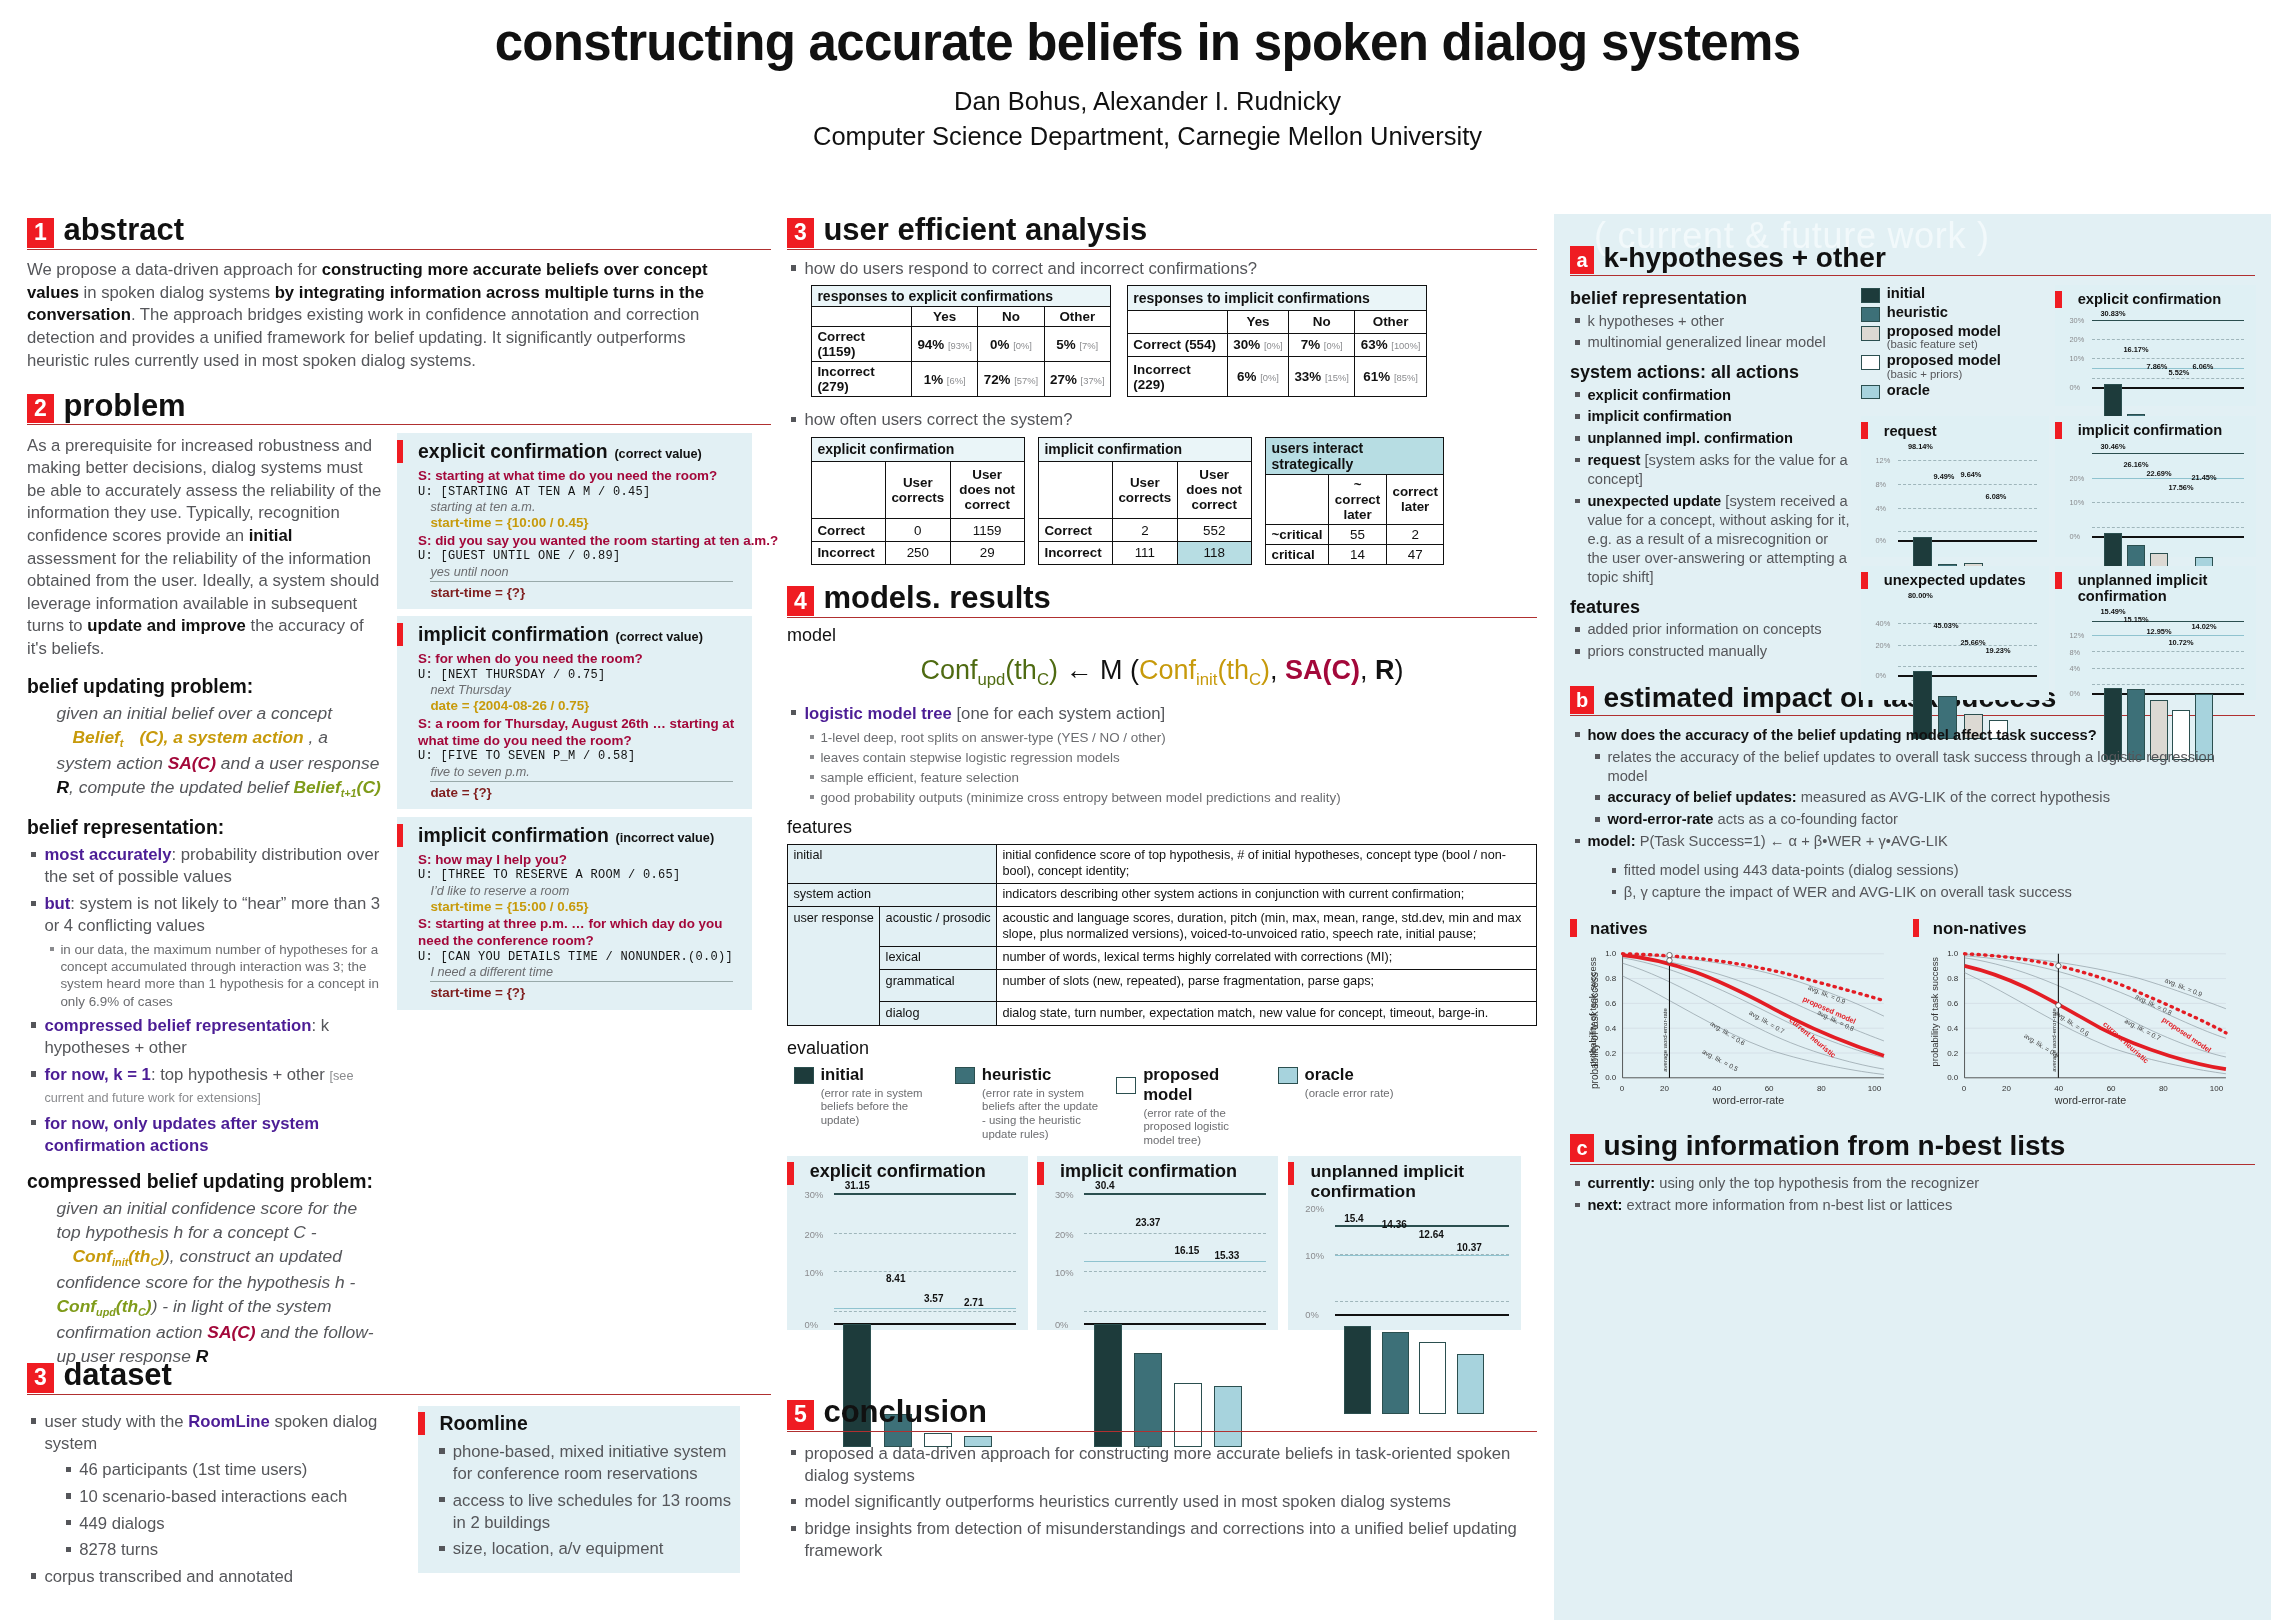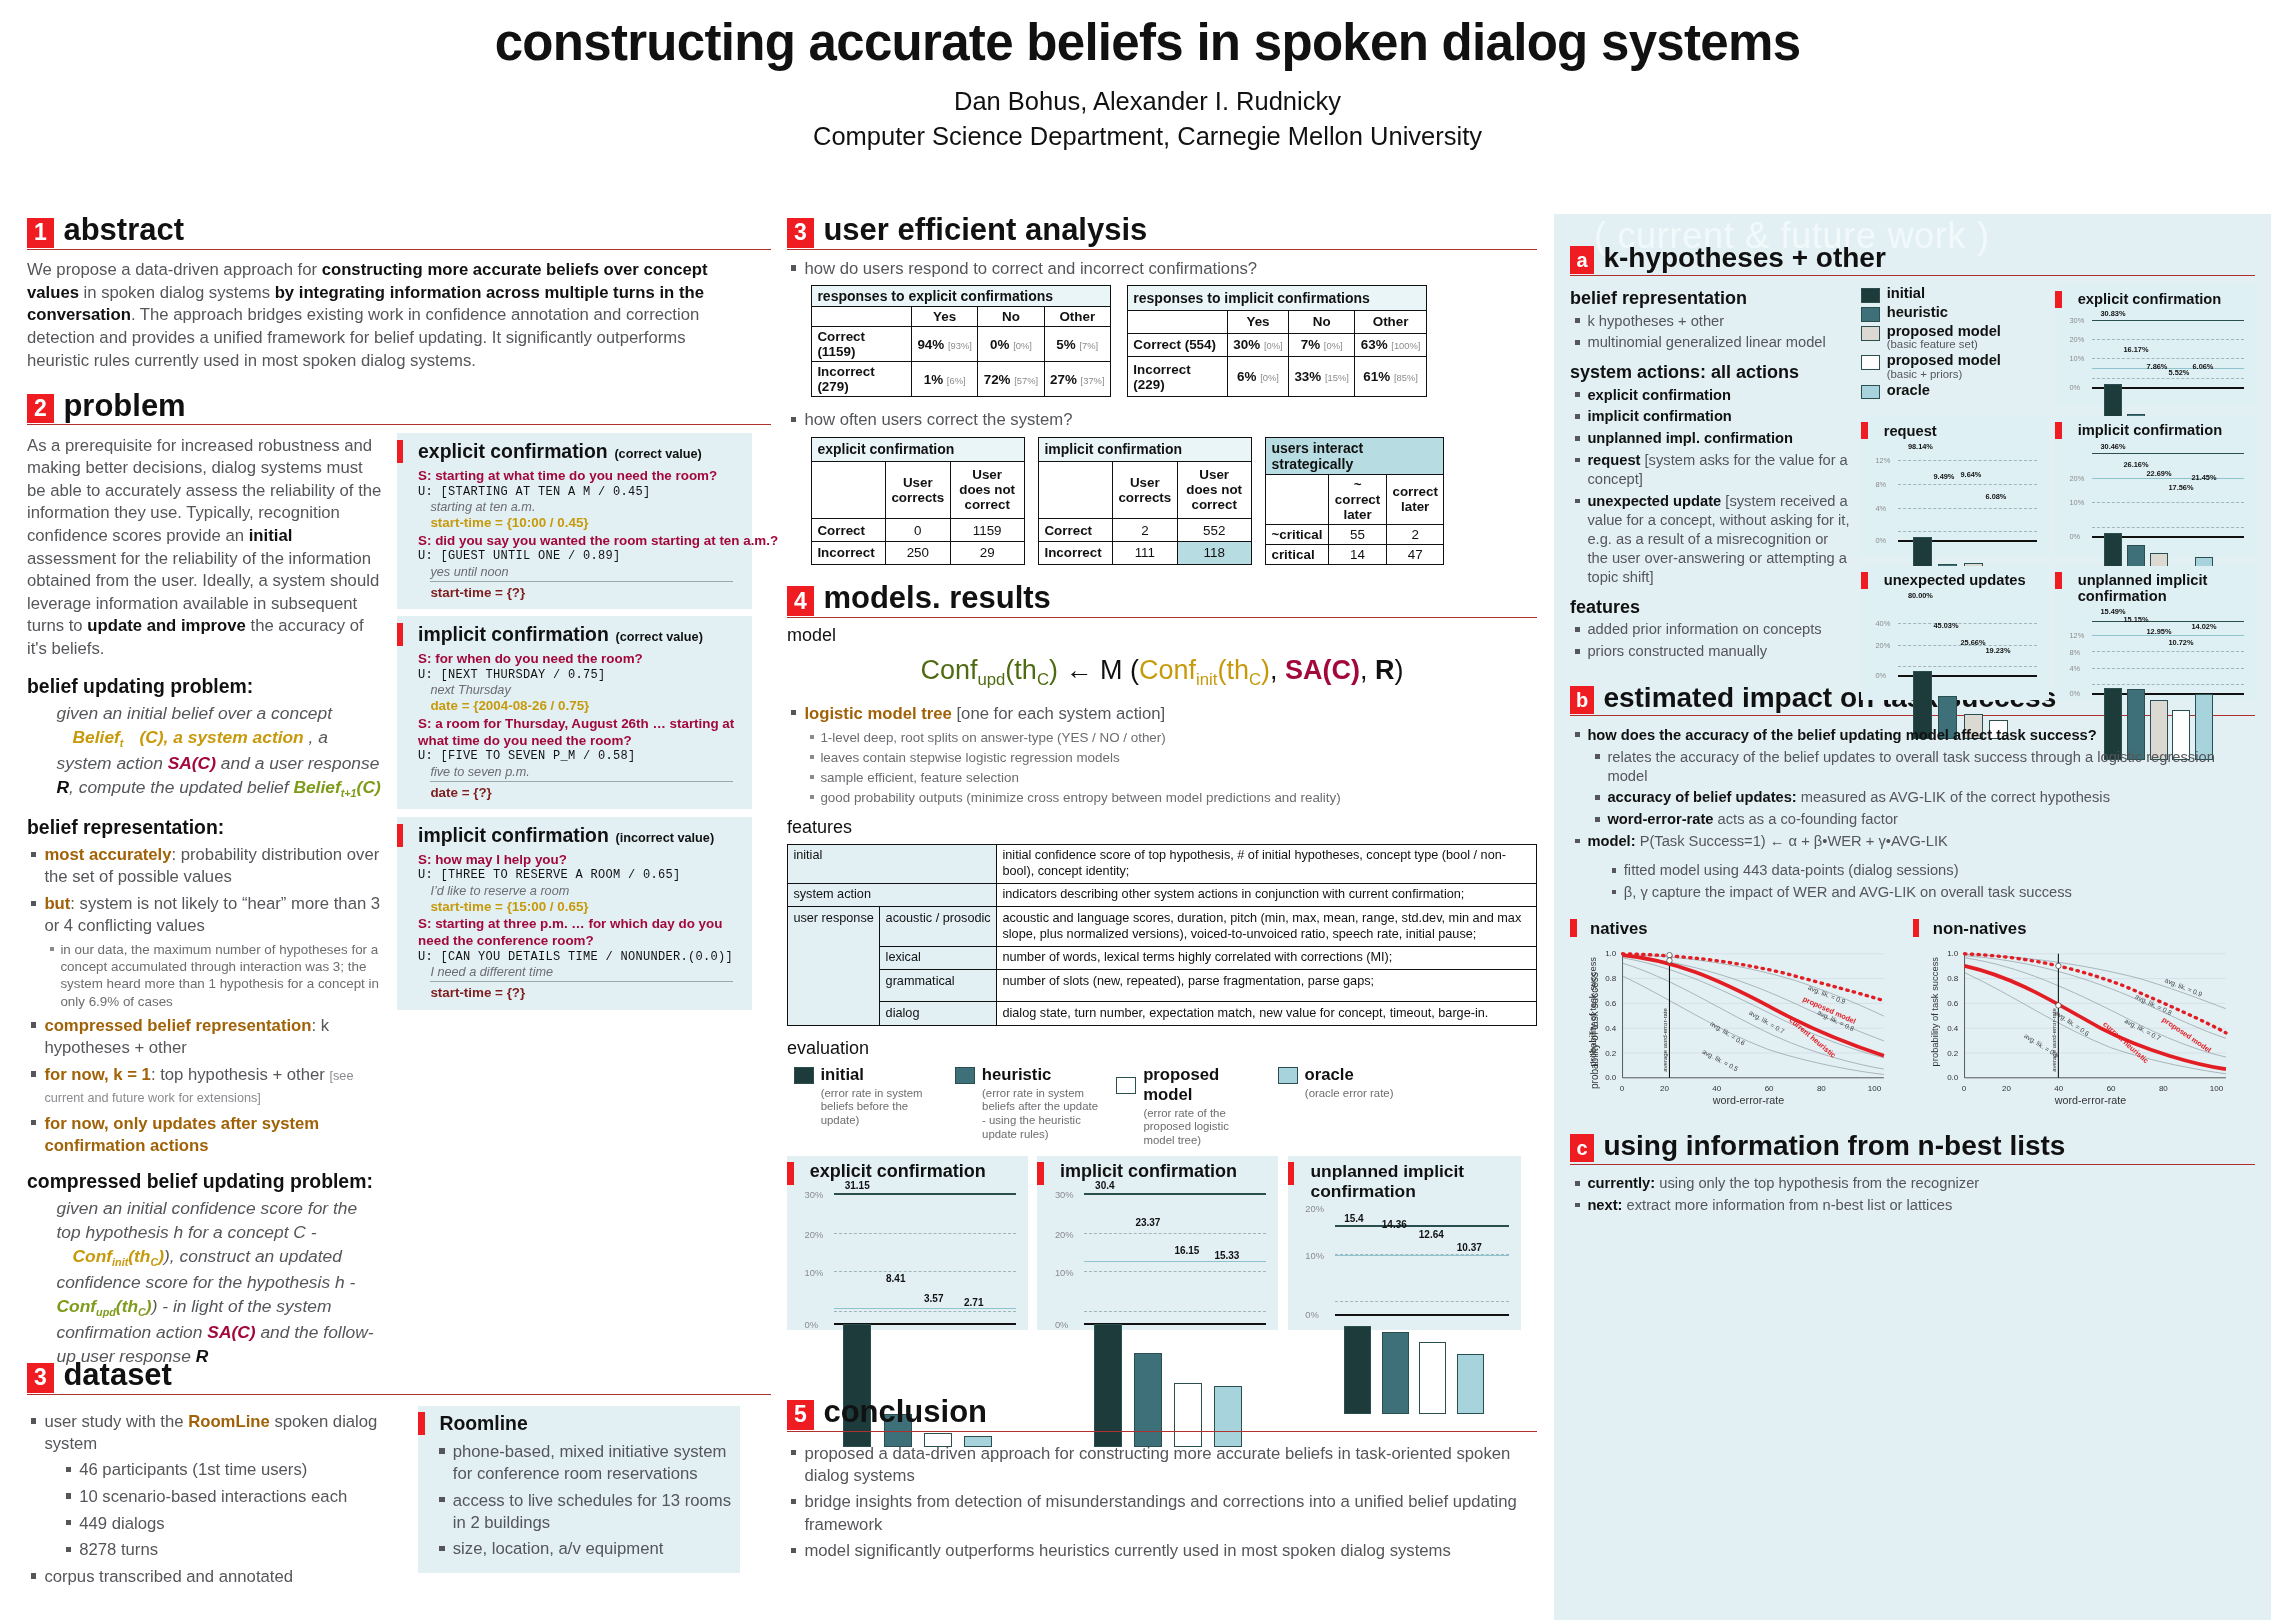--- a/index.html
+++ b/index.html
@@ -65,21 +65,21 @@
 
   ul.bl { list-style:none; margin:5.4px 0 0 0; padding:0; }
   ul.bl > li {
     font-size:16.7px; line-height:1.32; color:#55565a;
     padding-left:17.4px; position:relative; margin-bottom:4.7px;
   }
   ul.bl > li::before {
     content:""; position:absolute; left:4px; top:7.4px;
     width:5.4px; height:5.4px; background:#55565a;
   }
-  ul.bl > li b { color:#a16207; }
+  ul.bl > li b { color:#4c1d95; }
   ul.bl2 { list-style:none; margin:3.3px 0 0 0; padding:0; }
   ul.bl2 > li {
     font-size:13.4px; line-height:1.3; color:#6c6d70;
     padding-left:16px; position:relative; margin-bottom:2.7px;
   }
   ul.bl2 > li::before {
     content:""; position:absolute; left:5.4px; top:6px;
     width:4px; height:4px; background:#8a8b8e;
   }
   .small-note { font-size:12.7px; color:#8a8b8e; }
@@ -622,22 +622,22 @@
     </div>
   </div>
 
   <div class="sec" style="position:absolute; top:1182px; left:0; width:750px;">
     <div class="sec-head">
       <div class="sec-num">5</div>
       <div class="sec-title">conclusion</div>
     </div>
     <ul class="bl" style="margin-top:10.7px">
       <li>proposed a data-driven approach for constructing more accurate beliefs in task-oriented spoken dialog systems</li>
+      <li>model significantly outperforms heuristics currently used in most spoken dialog systems</li>
       <li>bridge insights from detection of misunderstandings and corrections into a unified belief updating framework</li>
-      <li>model significantly outperforms heuristics currently used in most spoken dialog systems</li>
     </ul>
   </div>
 
 </div>
 
 <div class="col col-right">
   <div class="ghost-title">( current &amp; future work )</div>
 
   <div class="col-right-inner" style="padding-top:29.5px;">
 

